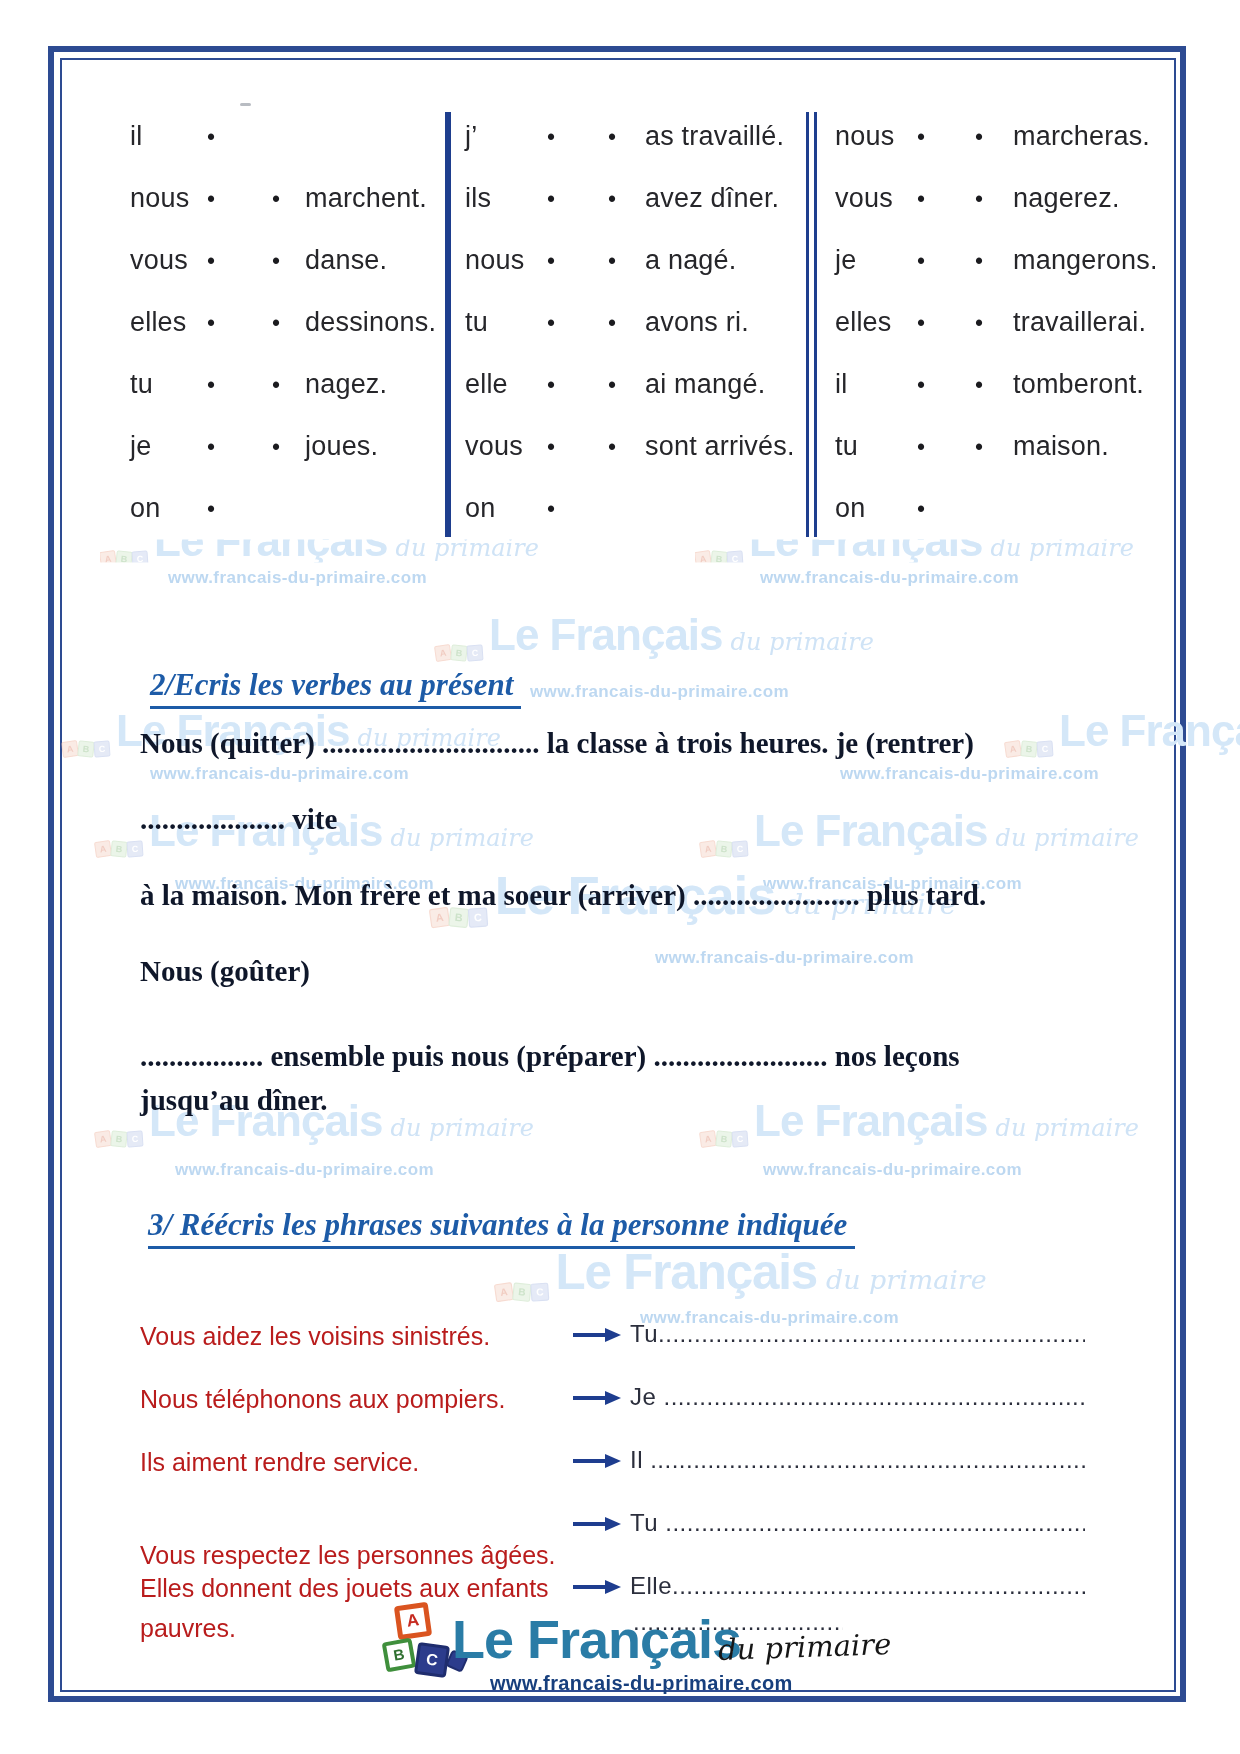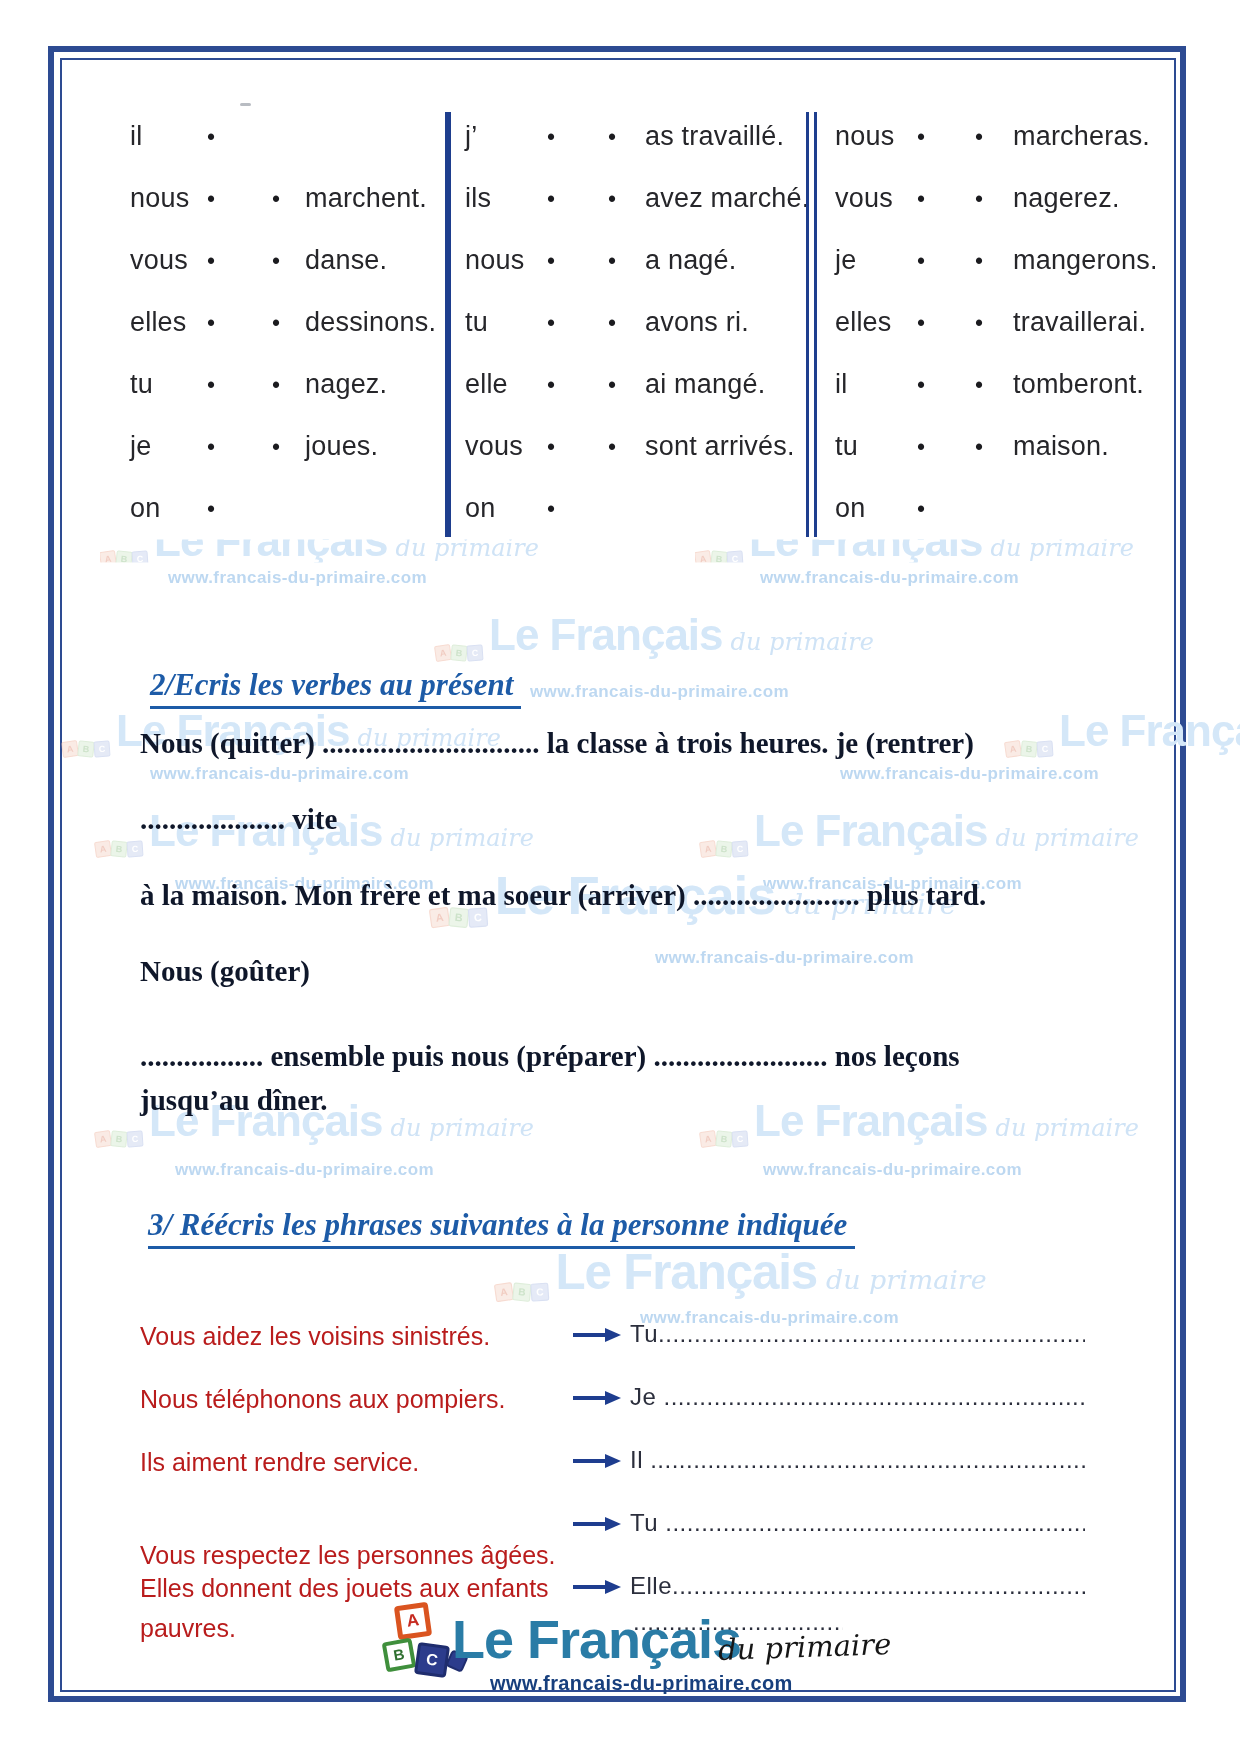--- a/index.html
+++ b/index.html
@@ -192,21 +192,21 @@
     <div class="m-row">
       <span class="m-p">j’</span>
       <span class="m-b1 dot"></span>
       <span class="m-b2 dot"></span>
       <span class="m-v">as travaillé.</span>
     </div>
     <div class="m-row">
       <span class="m-p">ils</span>
       <span class="m-b1 dot"></span>
       <span class="m-b2 dot"></span>
-      <span class="m-v">avez marché.</span>
+      <span class="m-v">avez dîner.</span>
     </div>
     <div class="m-row">
       <span class="m-p">nous</span>
       <span class="m-b1 dot"></span>
       <span class="m-b2 dot"></span>
       <span class="m-v">a nagé.</span>
     </div>
     <div class="m-row">
       <span class="m-p">tu</span>
       <span class="m-b1 dot"></span>

